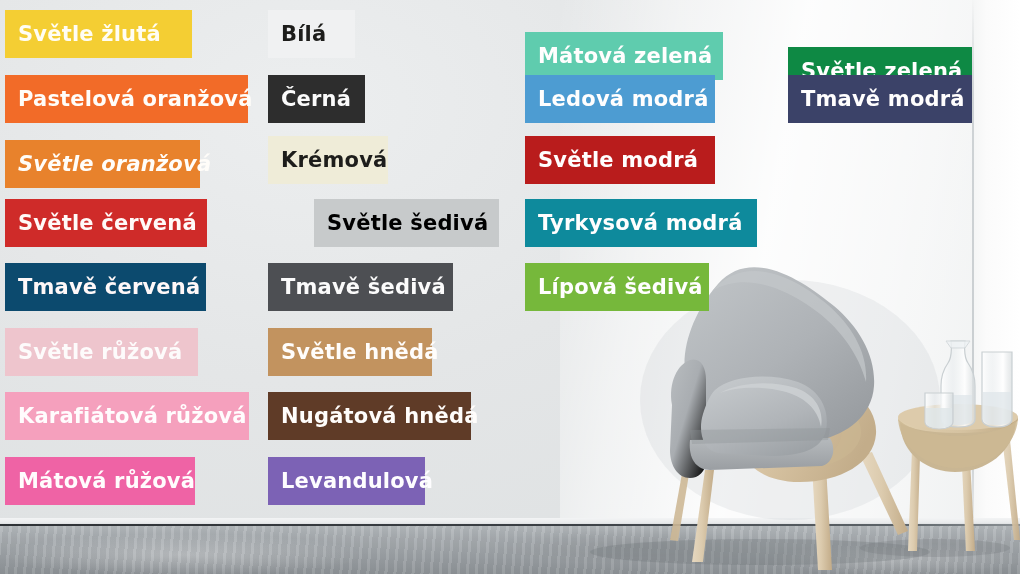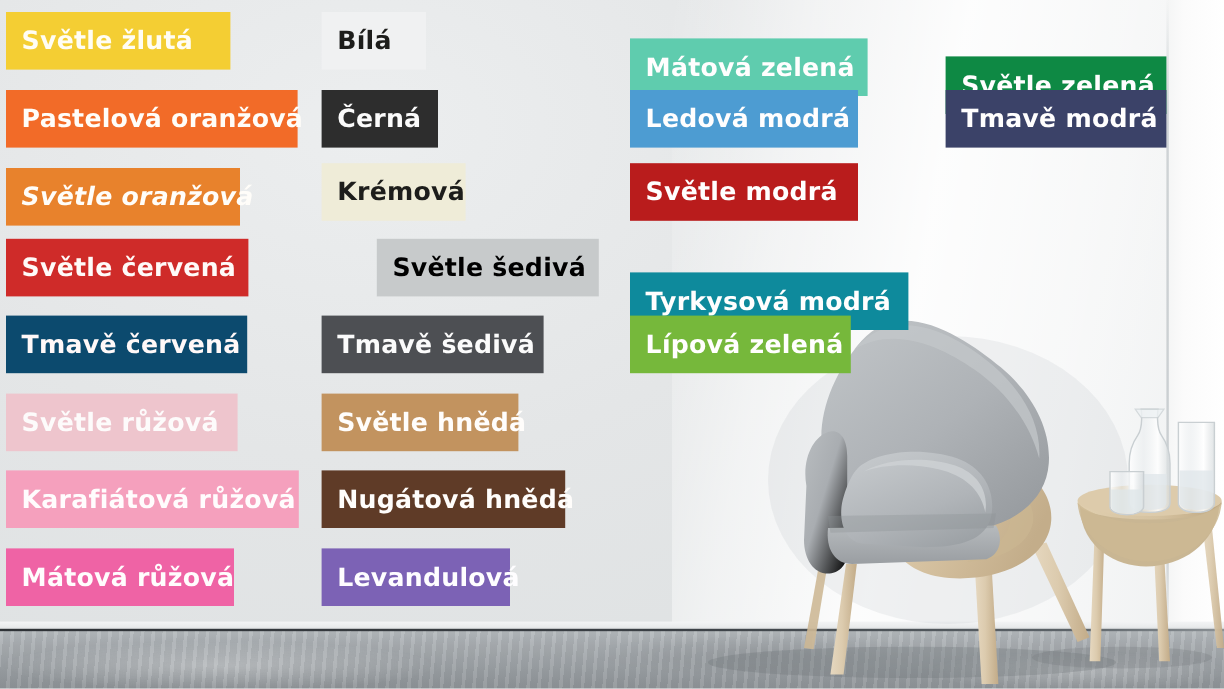--- a/index.html
+++ b/index.html
@@ -231,19 +231,19 @@
       <div class="swatch" style="left: 268px; top: 75px; width: 97px; height: 48px; background: rgb(45, 45, 45); color: rgb(251, 251, 251);">Černá</div>
       <div class="swatch" style="left: 268px; top: 136px; width: 120px; height: 48px; background: rgb(239, 236, 216); color: rgb(29, 29, 27);">Krémová</div>
       <div class="swatch" style="left: 268px; top: 199px; width: 185px; height: 48px; background: rgb(199, 202, 203); color: #000000; margin-left: 46px;">Světle šedivá</div>
       <div class="swatch" style="left: 268px; top: 263px; width: 185px; height: 48px; background: rgb(77, 79, 83); color: rgb(251, 251, 251);">Tmavě šedivá</div>
       <div class="swatch" style="left: 268px; top: 328px; width: 164px; height: 48px; background: rgb(194, 147, 95); color: rgb(255, 253, 251);">Světle hnědá</div>
       <div class="swatch" style="left: 268px; top: 392px; width: 203px; height: 48px; background: rgb(95, 59, 39); color: rgb(255, 253, 251);">Nugátová hnědá</div>
       <div class="swatch" style="left: 268px; top: 457px; width: 157px; height: 48px; background: rgb(124, 98, 181); color: rgb(254, 253, 255);">Levandulová</div>
       <div class="swatch" style="left: 525px; top: 10px; width: 198px; height: 48px; background: rgb(95, 204, 174); color: rgb(255, 254, 254); margin-top: 22px;">Mátová zelená</div>
       <div class="swatch" style="left: 525px; top: 75px; width: 190px; height: 48px; background: rgb(77, 156, 210); color: rgb(255, 254, 254);">Ledová modrá</div>
       <div class="swatch" style="left: 525px; top: 136px; width: 190px; height: 48px; background: #b91c1c; color: rgb(255, 254, 254);">Světle modrá</div>
-      <div class="swatch" style="left: 525px; top: 199px; width: 232px; height: 48px; background: rgb(14, 138, 156); color: rgb(255, 254, 254); margin-top: 28px;">Tyrkysová modrá</div>
-      <div class="swatch" style="left: 525px; top: 263px; width: 184px; height: 48px; background: rgb(118, 184, 59); color: rgb(255, 254, 254);">Lípová zelená</div>
+      <div class="swatch" style="left: 525px; top: 199px; width: 232px; height: 48px; background: rgb(14, 138, 156); color: rgb(255, 254, 254);">Tyrkysová modrá</div>
+      <div class="swatch" style="left: 525px; top: 263px; width: 184px; height: 48px; background: rgb(118, 184, 59); color: rgb(255, 254, 254);">Lípová šedivá</div>
       <div class="swatch" style="left: 788px; top: 10px; width: 184px; height: 48px; background: rgb(14, 137, 68); color: rgb(255, 254, 254); margin-top: 37px;">Světle zelená</div>
       <div class="swatch" style="left: 788px; top: 75px; width: 184px; height: 48px; background: rgb(59, 66, 104); color: rgb(255, 254, 254);">Tmavě modrá</div>
     </div>
 
 </div>
 
 </body></html>

